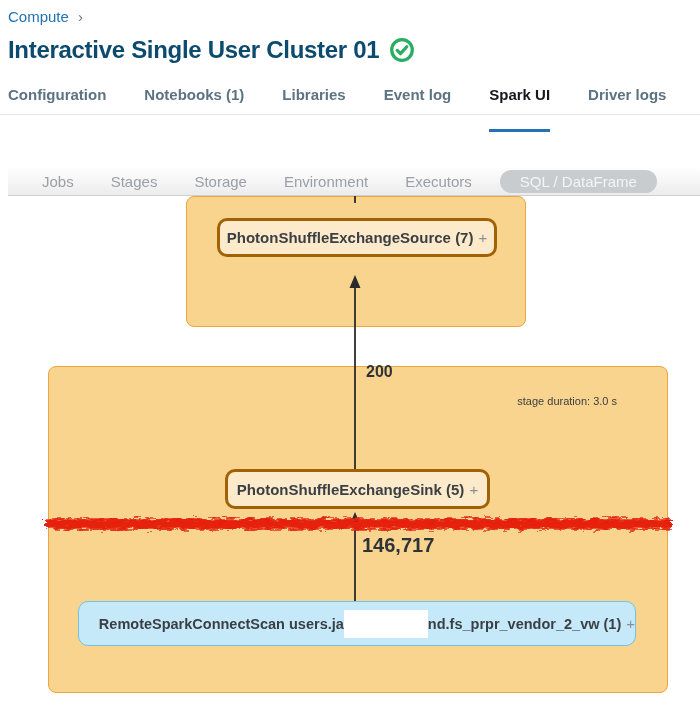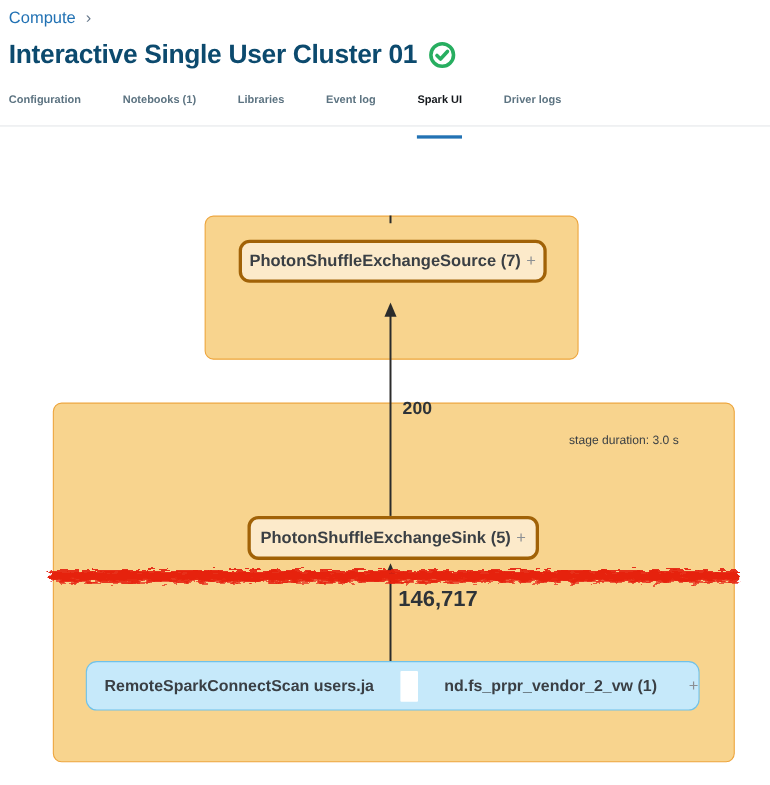--- a/index.html
+++ b/index.html
@@ -10,21 +10,21 @@
   .breadcrumb{position:absolute;left:8px;top:8px;display:flex;align-items:center;gap:9px;font-size:15px;}
   .crumb-link{color:#2272B4;cursor:pointer;}
   .crumb-sep{color:#647689;font-size:15px;}
 
   
   .page-title{position:absolute;left:8px;top:36px;display:flex;align-items:center;gap:10px;
               font-size:24px;font-weight:700;color:#0c4a6e;letter-spacing:-0.3px;}
 
   
   .tabs{position:absolute;left:8px;top:86px;display:flex;gap:38px;}
-  .tab{font-size:10px;font-weight:700;color:#5c7381;padding-bottom:26px;cursor:pointer;white-space:nowrap;}
+  .tab{font-size:15px;font-weight:700;color:#5c7381;padding-bottom:26px;cursor:pointer;white-space:nowrap;}
   .tab.active{color:#15191d;border-bottom:3px solid #2272B4;}
   .tabs-rule{position:absolute;left:0;top:114px;width:700px;height:1px;background:#e4e7ea;}
 
   
   .subnav{position:absolute;left:8px;top:168px;width:692px;height:28px;box-sizing:border-box;
           display:flex;align-items:center;gap:37px;padding-left:34px;
           background:linear-gradient(#fefefe,#ececec);border-bottom:1px solid #cfcfcf;
           border-radius:3px 3px 0 0;}
   .subtab{font-size:15px;color:#9aa0a6;cursor:pointer;white-space:nowrap;}
   .subtab-pill{margin-left:-9px;background:#c9cccf;color:#f3f4f5;padding:3px 20px;
@@ -37,21 +37,21 @@
   #stage-top{left:186px;top:1px;width:340px;height:131px;}
   #stage-map{left:48px;top:171px;width:620px;height:327px;}
 
   .op-node{position:absolute;display:flex;align-items:center;justify-content:center;
            background:#FCEACA;border:3px solid #a16207;border-radius:10px;
            font-size:15px;font-weight:700;color:#3a3f44;box-sizing:border-box;z-index:3;
            cursor:pointer;white-space:nowrap;}
   #node-source{left:217px;top:23px;width:280px;height:39px;}
   #node-sink{left:225px;top:274px;width:265px;height:40px;}
   #node-scan{left:78px;top:406px;width:558px;height:45px;background:#C6E9FA;
-             border:1.5px solid #6FC2EA;justify-content:flex-end;padding-left:16px;font-size:14.5px;gap:24px;}
+             border:1.5px solid #6FC2EA;justify-content:flex-end;padding-left:16px;font-size:14.5px;}
   .expand{color:#8b8f93;font-weight:400;margin-left:5px;font-size:15px;}
   .redaction{display:inline-block;width:84px;height:28px;background:#ffffff;border-radius:1px;}
 
   .edge-label{position:absolute;font-weight:700;color:#2e3338;z-index:2;white-space:nowrap;}
   #label-top-edge{left:366px;top:168px;font-size:16px;}
   #label-bottom-edge{left:362px;top:339px;font-size:20px;}
 
   .stage-caption{position:absolute;right:83px;top:196px;text-align:right;z-index:2;}
   .stage-caption .name{font-size:15px;font-weight:700;color:#3a3f44;}
   .stage-caption .dur{font-size:11px;color:#3a3f44;margin-top:4px;}
@@ -81,20 +81,28 @@
   <div class="tabs">
     <div class="tab">Configuration</div>
     <div class="tab">Notebooks (1)</div>
     <div class="tab">Libraries</div>
     <div class="tab">Event log</div>
     <div class="tab active">Spark UI</div>
     <div class="tab">Driver logs</div>
   </div>
   <div class="tabs-rule"></div>
 
+  <div class="subnav">
+    <span class="subtab">Jobs</span>
+    <span class="subtab">Stages</span>
+    <span class="subtab">Storage</span>
+    <span class="subtab">Environment</span>
+    <span class="subtab">Executors</span>
+    <span class="subtab-pill">SQL / DataFrame</span>
+  </div>
 
   <div class="canvas">
 
     <div class="stage-box" id="stage-top"></div>
 
     <div class="stage-box" id="stage-map"></div>
 
     <div class="stage-caption">
       <div class="dur">stage duration: 3.0 s</div>
     </div>

